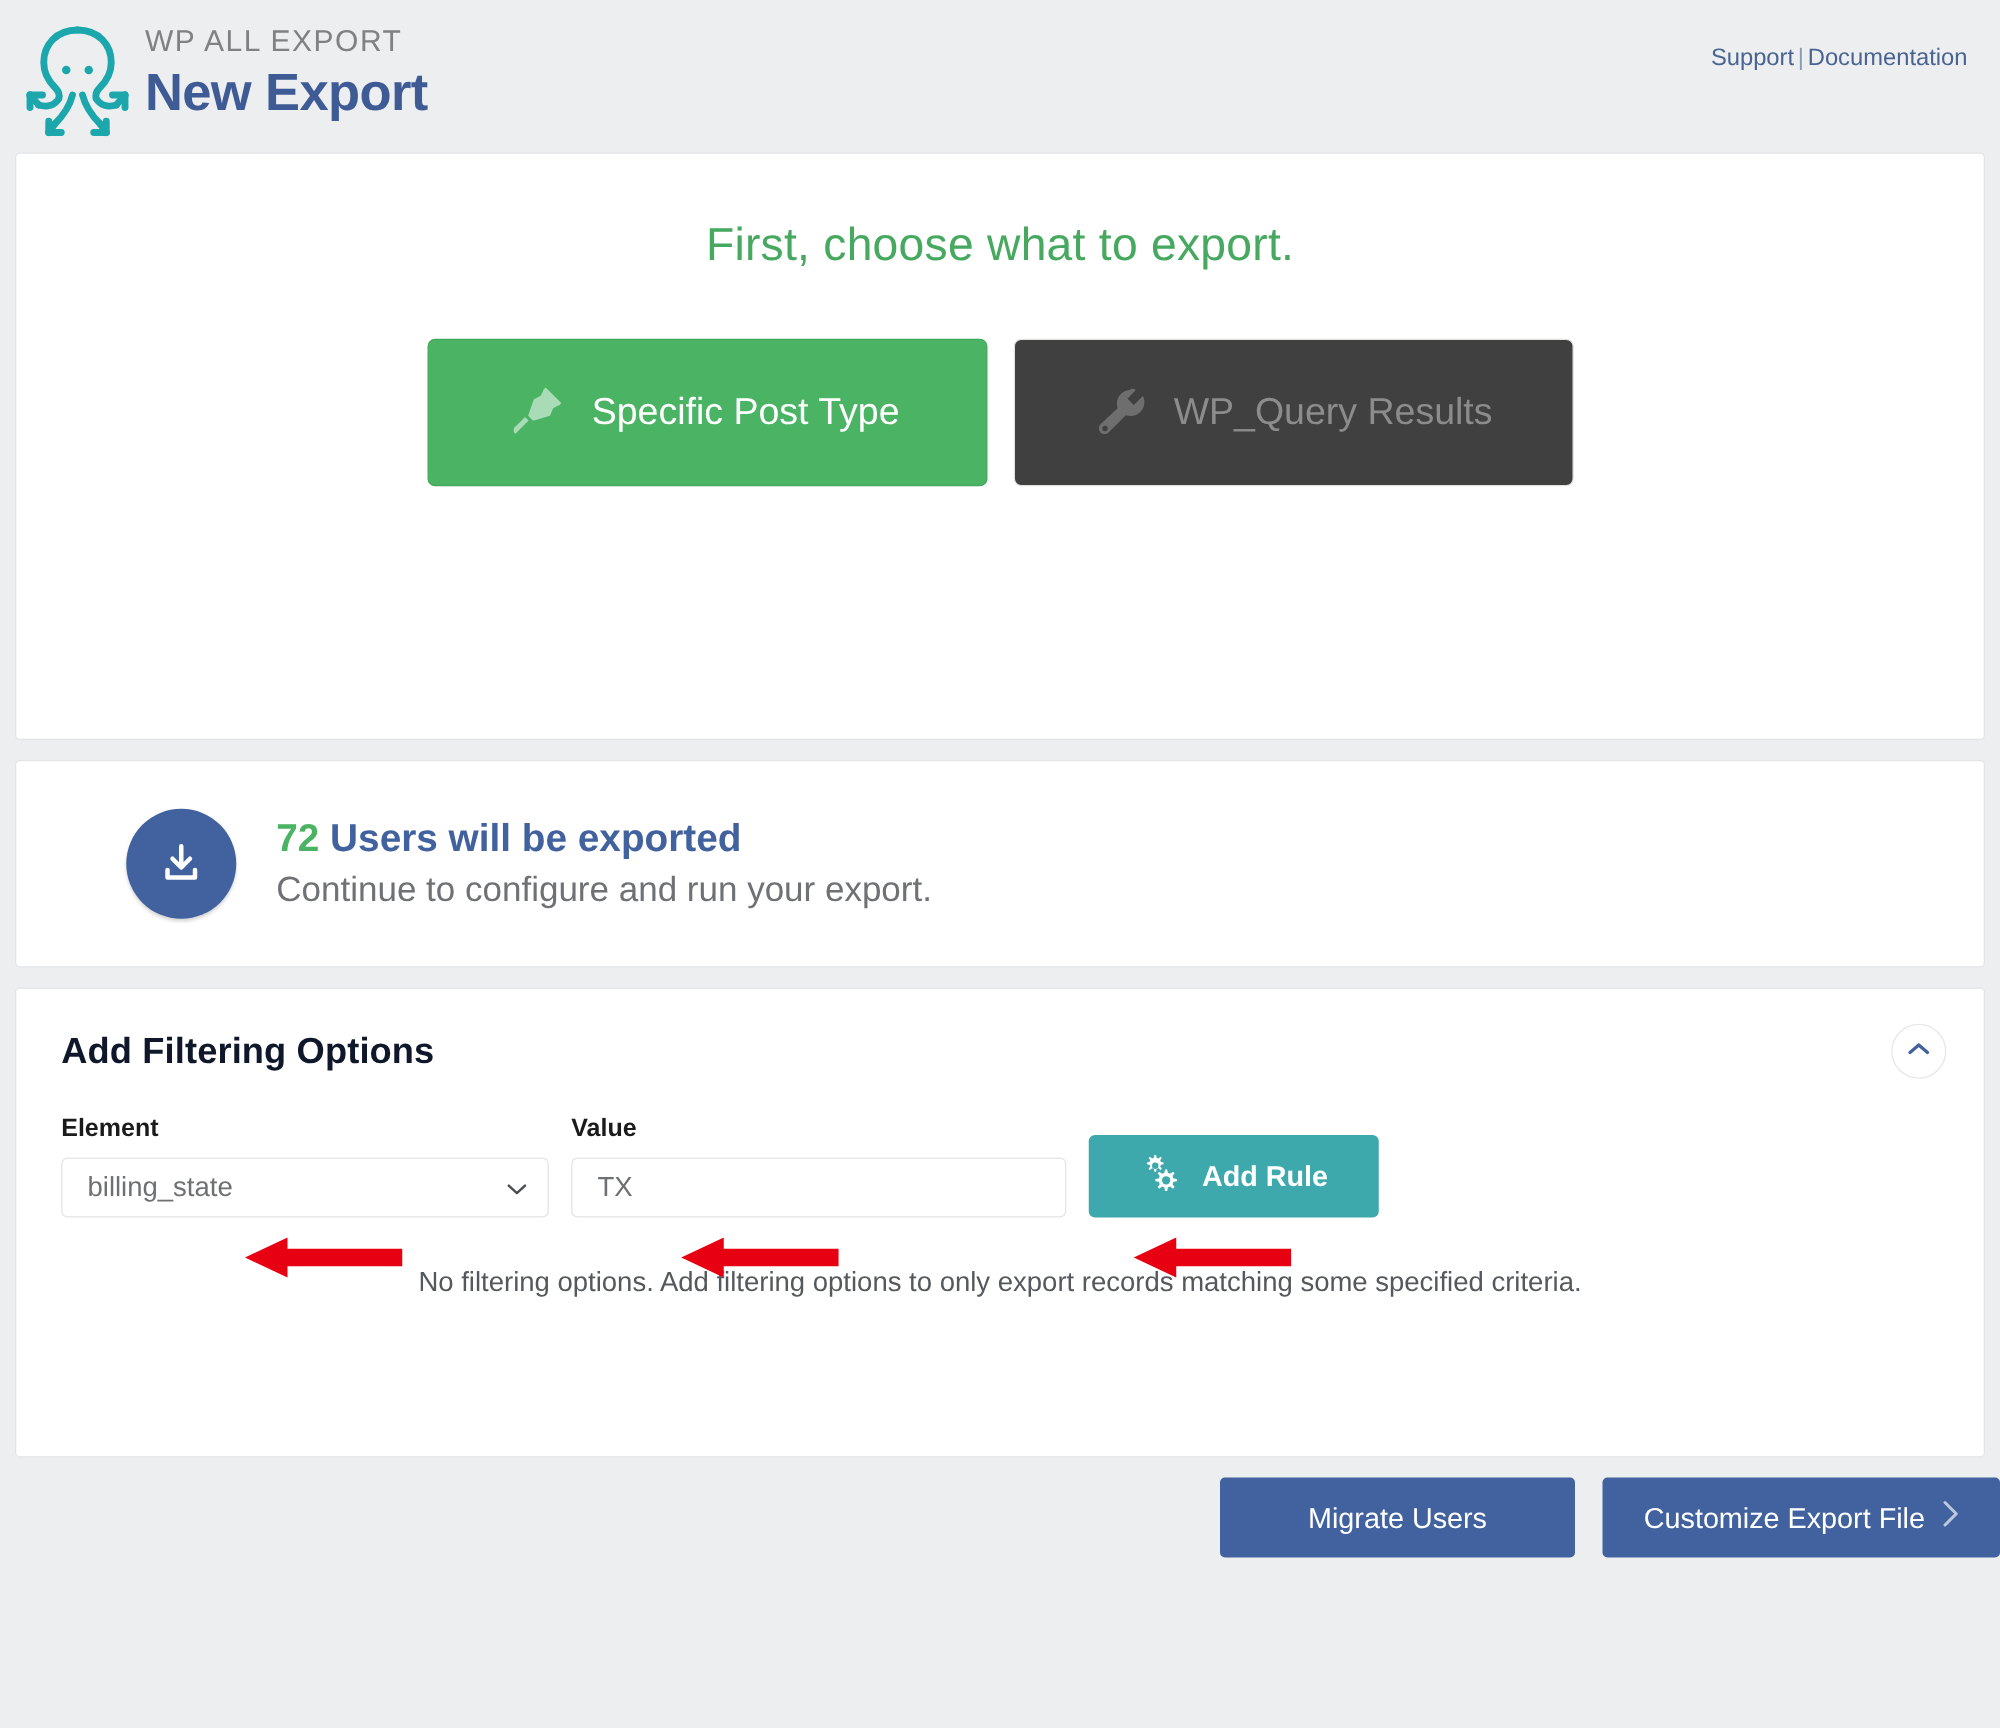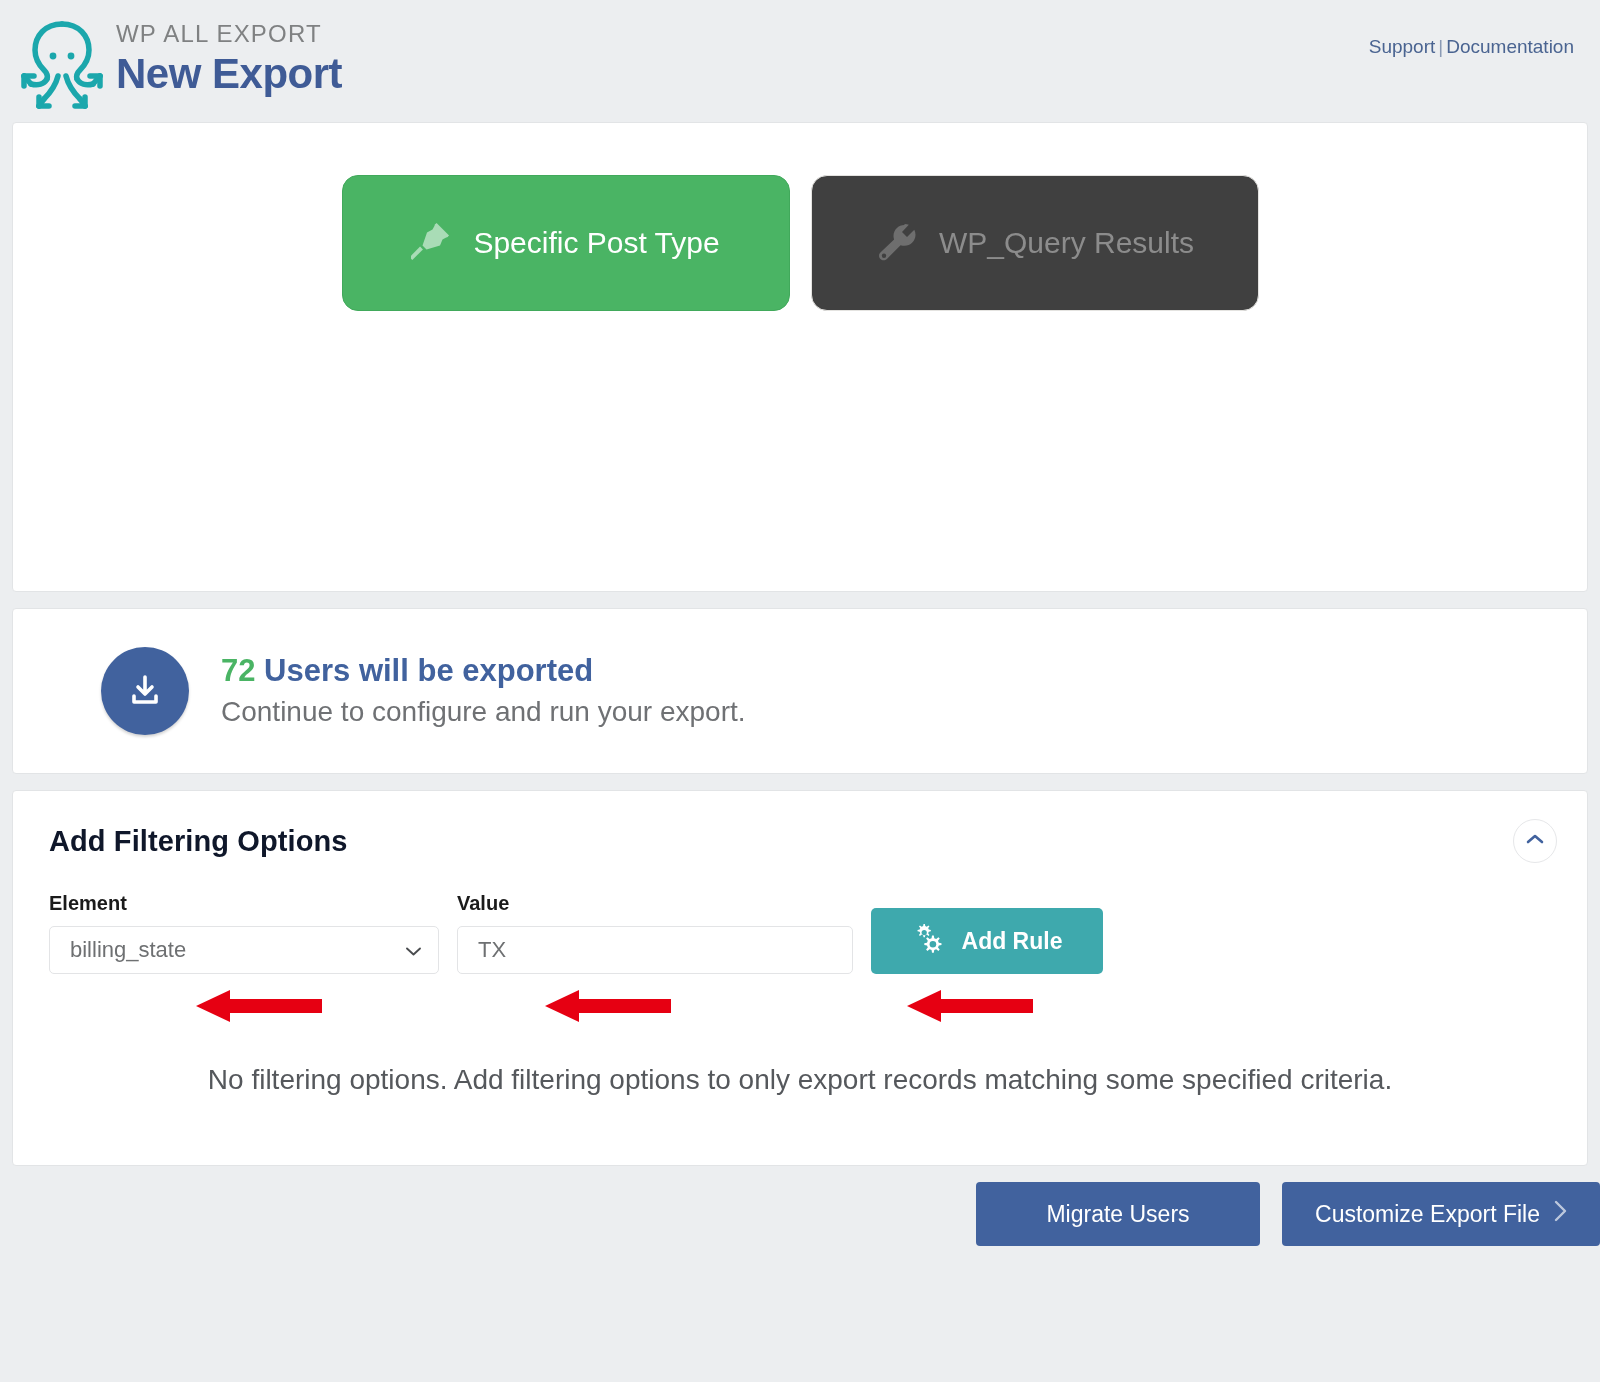--- a/index.html
+++ b/index.html
@@ -68,22 +68,22 @@
     letter-spacing: 0.2px;
     margin-bottom: 54px;
   }
   .choose-buttons {
     display: flex;
     justify-content: center;
     gap: 21px;
   }
   .big-btn {
     width: 448px;
-    height: 136px;
-    border-radius: 16px;
+    height: 118px;
+    border-radius: 6px;
     display: flex;
     align-items: center;
     justify-content: center;
     gap: 22px;
     font-size: 30px;
     cursor: pointer;
     user-select: none;
   }
   .big-btn.active {
     background: #4ab464;
@@ -202,23 +202,23 @@
     justify-content: center;
     gap: 18px;
     color: #fff;
     font-size: 23px;
     font-weight: bold;
     cursor: pointer;
   }
   .gears-ico { width: 32px; height: 30px; }
   .no-filter-msg {
     text-align: center;
-    font-size: 28px;
+    font-size: 22px;
     color: #55585c;
-    margin-top: 90px;
+    margin-top: 39px;
   }
 
   
   .footer {
     display: flex;
     justify-content: flex-end;
     gap: 22px;
     margin-top: 6px;
     padding-left: 40px;
   }
@@ -283,20 +283,21 @@
     <div class="title-block">
       <div class="brand-small">WP ALL EXPORT</div>
       <div class="brand-big">New Export</div>
     </div>
     <div class="header-links">
       <a href="#">Support</a><span class="sep">|</span><a href="#">Documentation</a>
     </div>
   </div>
 
   <div class="panel panel-choose">
+    <div class="choose-title">First, choose what to export.</div>
 
     <div class="choose-buttons">
 
       <div class="big-btn active">
         <span>
           <svg class="pin-ico" viewBox="0 0 40 44" aria-hidden="true">
             <g fill="#a9dcb6">
               <path d="M24.5 3 L37 15.5 L31.5 18.5 L29 24.5 L15.5 28.5 L11.5 24.5 L16 11.5 L21.5 8.5 Z"></path>
               <rect x="8.5" y="27" width="4" height="15" transform="rotate(45 10.5 27)"></rect>
             </g>

